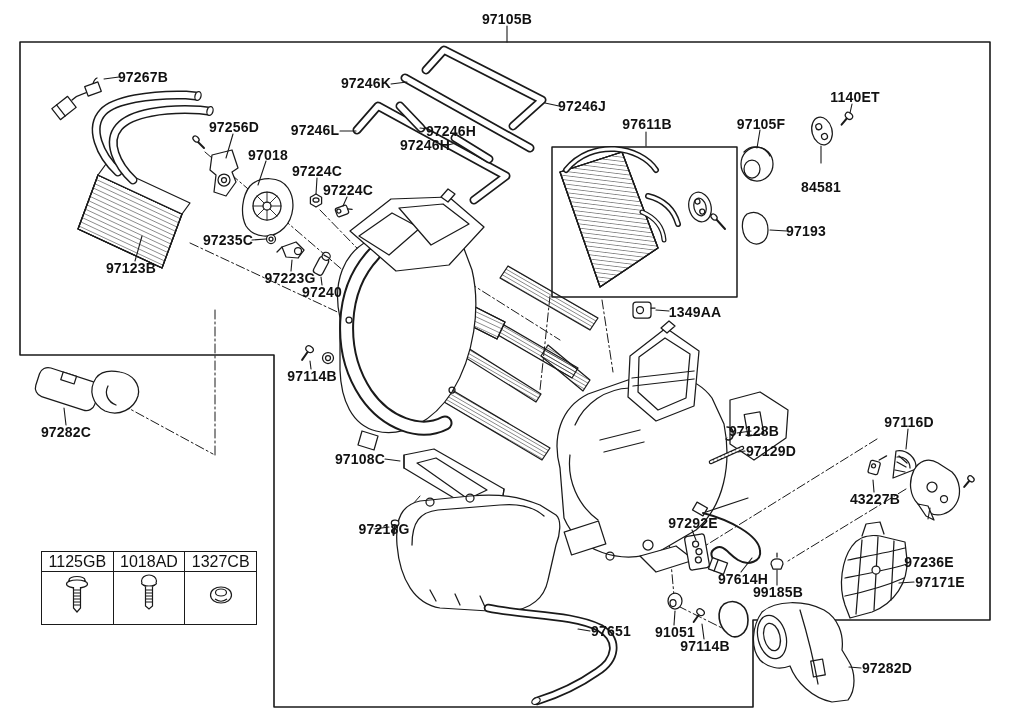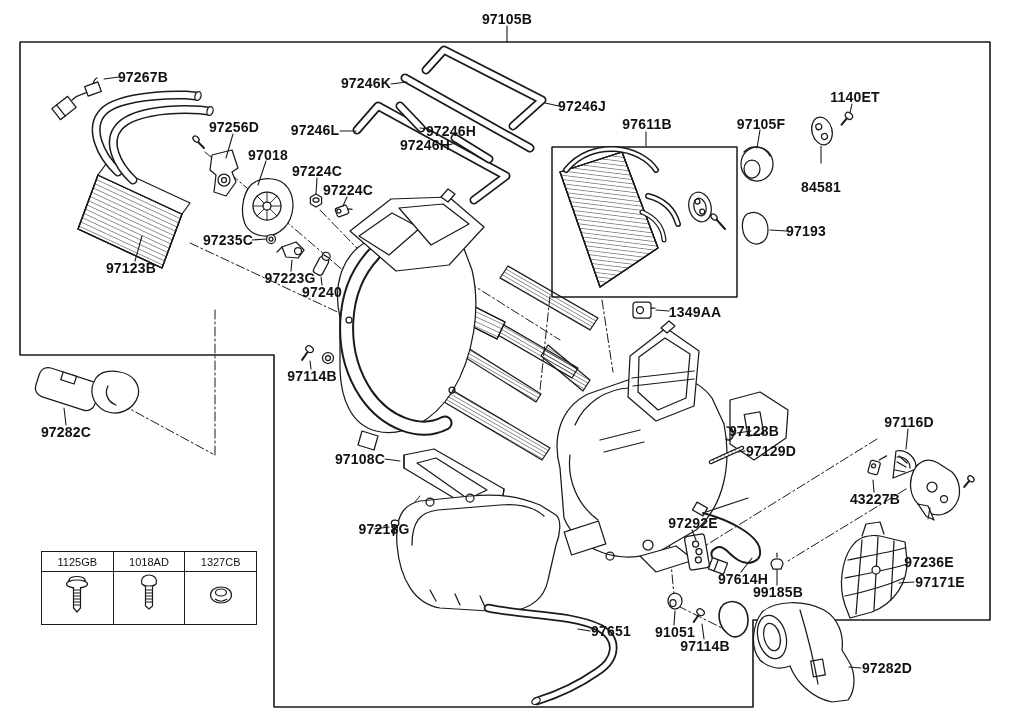--- a/index.html
+++ b/index.html
@@ -7,21 +7,21 @@
        font-family:"Liberation Sans",sans-serif;color:#111;}
   .stage{position:absolute;inset:0;}
   svg.art{position:absolute;left:0;top:0;}
   #labels-layer{position:absolute;inset:0;pointer-events:none;}
   .part-label{position:absolute;transform:translate(-50%,-50%);
       font-size:14px;letter-spacing:.2px;white-space:nowrap;color:#111;font-weight:bold;}
   table.fastener-table{position:absolute;left:41px;top:551px;width:216px;height:72px;
       border-collapse:collapse;table-layout:fixed;background:#fff;}
   .fastener-table th,.fastener-table td{border:1.6px solid #1a1a1a;text-align:center;
       vertical-align:middle;padding:0;}
-  .fastener-table th{font-size:11px;font-weight:400;height:19px;}
+  .fastener-table th{font-size:16px;font-weight:400;height:19px;}
   .fastener-table td{height:52px;}
 </style>
 </head>
 <body>
 
 <div class="stage">
 
 <svg class="art" width="1011" height="727" viewBox="0 0 1011 727" fill="none" stroke="#1a1a1a" stroke-width="1.25" stroke-linecap="round" stroke-linejoin="round">
   <defs>
     <pattern id="hA" width="4.5" height="4.5" patternUnits="userSpaceOnUse" patternTransform="rotate(115)">

